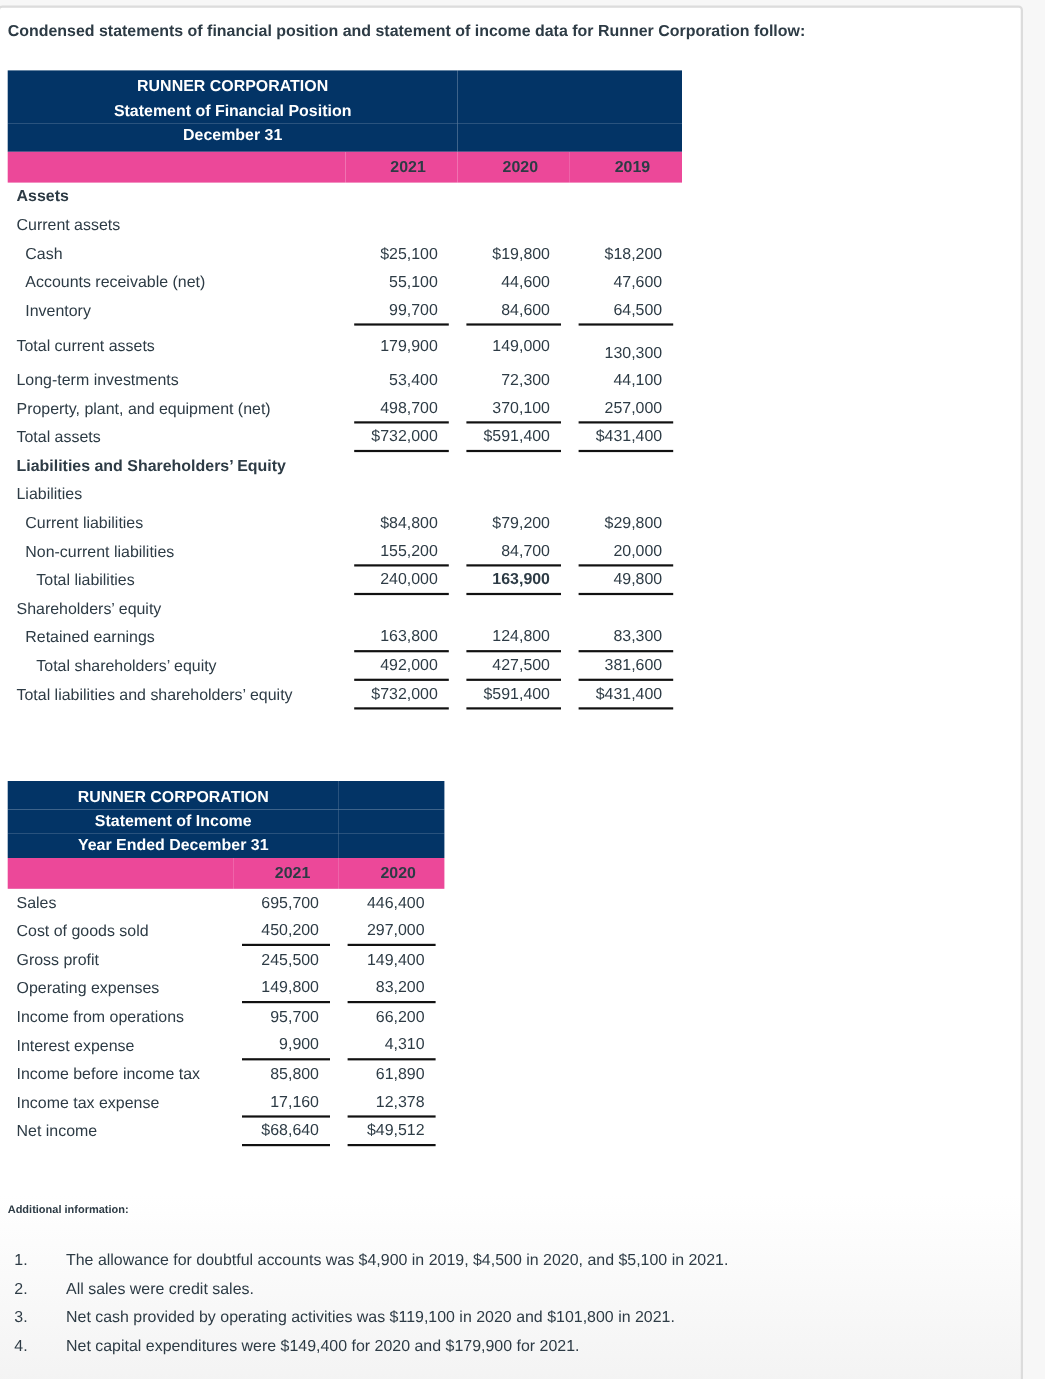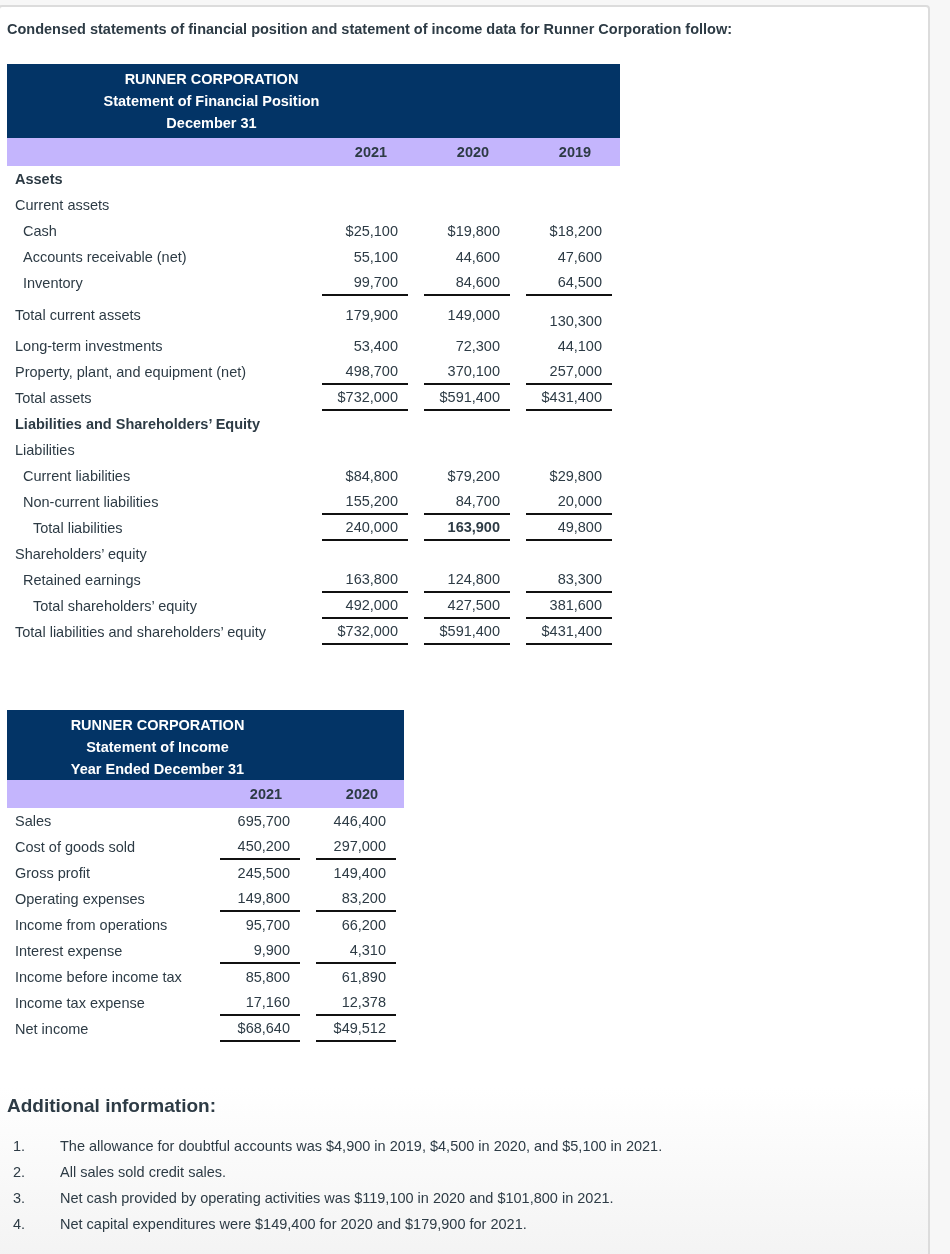--- a/index.html
+++ b/index.html
@@ -17,29 +17,29 @@
     box-sizing:border-box;
   }
   .intro {
     position:absolute; left:7px; top:21px;
     font-size:14.5px; color:#2d3b45; margin:0;font-weight:bold;
   }
   table { border-collapse:collapse; position:absolute; font-size:14.5px; }
   td { padding:0; height:26px; white-space:nowrap; }
   .hdr { background:#033466; color:#ffffff; font-weight:bold; text-align:center; font-size:14.5px; }
   .hdr td { height:22px; }
-  .yr td { background:#c4b5fd; font-weight:bold; height:28px; }
+  .yr td { background:#ec4899; font-weight:bold; height:28px; }
   .num { text-align:right; padding-right:8px; }
   .ulwrap { padding:0 8px; }
   .ulwrap span { display:block; text-align:right; padding:0; }
   .ind1 { padding-left:16px; }
   .ind2 { padding-left:26px; }
   .lbl { padding-left:8px; }
   .bold { font-weight:bold; }
-  .addl { position:absolute; left:7px; top:1095px; font-weight:bold; font-size:19px; }
+  .addl { position:absolute; left:7px; top:1095px; font-weight:bold; font-size:10px; }
   ol.notes { position:absolute; left:0; top:1138px; margin:0; padding:0; list-style:none; font-size:14.5px; }
   ol.notes li { height:26px; display:flex; }
   ol.notes .n { width:60px; padding-left:13px; box-sizing:border-box; }
 </style>
 </head>
 <body>
 
 <div class="frame"></div>
 
 <p class="intro">Condensed statements of financial position and statement of income data for Runner Corporation follow:</p>
@@ -398,21 +398,21 @@
 </table>
 
 <div class="addl">Additional information:</div>
 <ol class="notes" id="notes">
     <li>
       <span class="n">1.</span>
       <span>The allowance for doubtful accounts was $4,900 in 2019, $4,500 in 2020, and $5,100 in 2021.</span>
     </li>
     <li>
       <span class="n">2.</span>
-      <span>All sales sold credit sales.</span>
+      <span>All sales were credit sales.</span>
     </li>
     <li>
       <span class="n">3.</span>
       <span>Net cash provided by operating activities was $119,100 in 2020 and $101,800 in 2021.</span>
     </li>
     <li>
       <span class="n">4.</span>
       <span>Net capital expenditures were $149,400 for 2020 and $179,900 for 2021.</span>
     </li>
   </ol>

